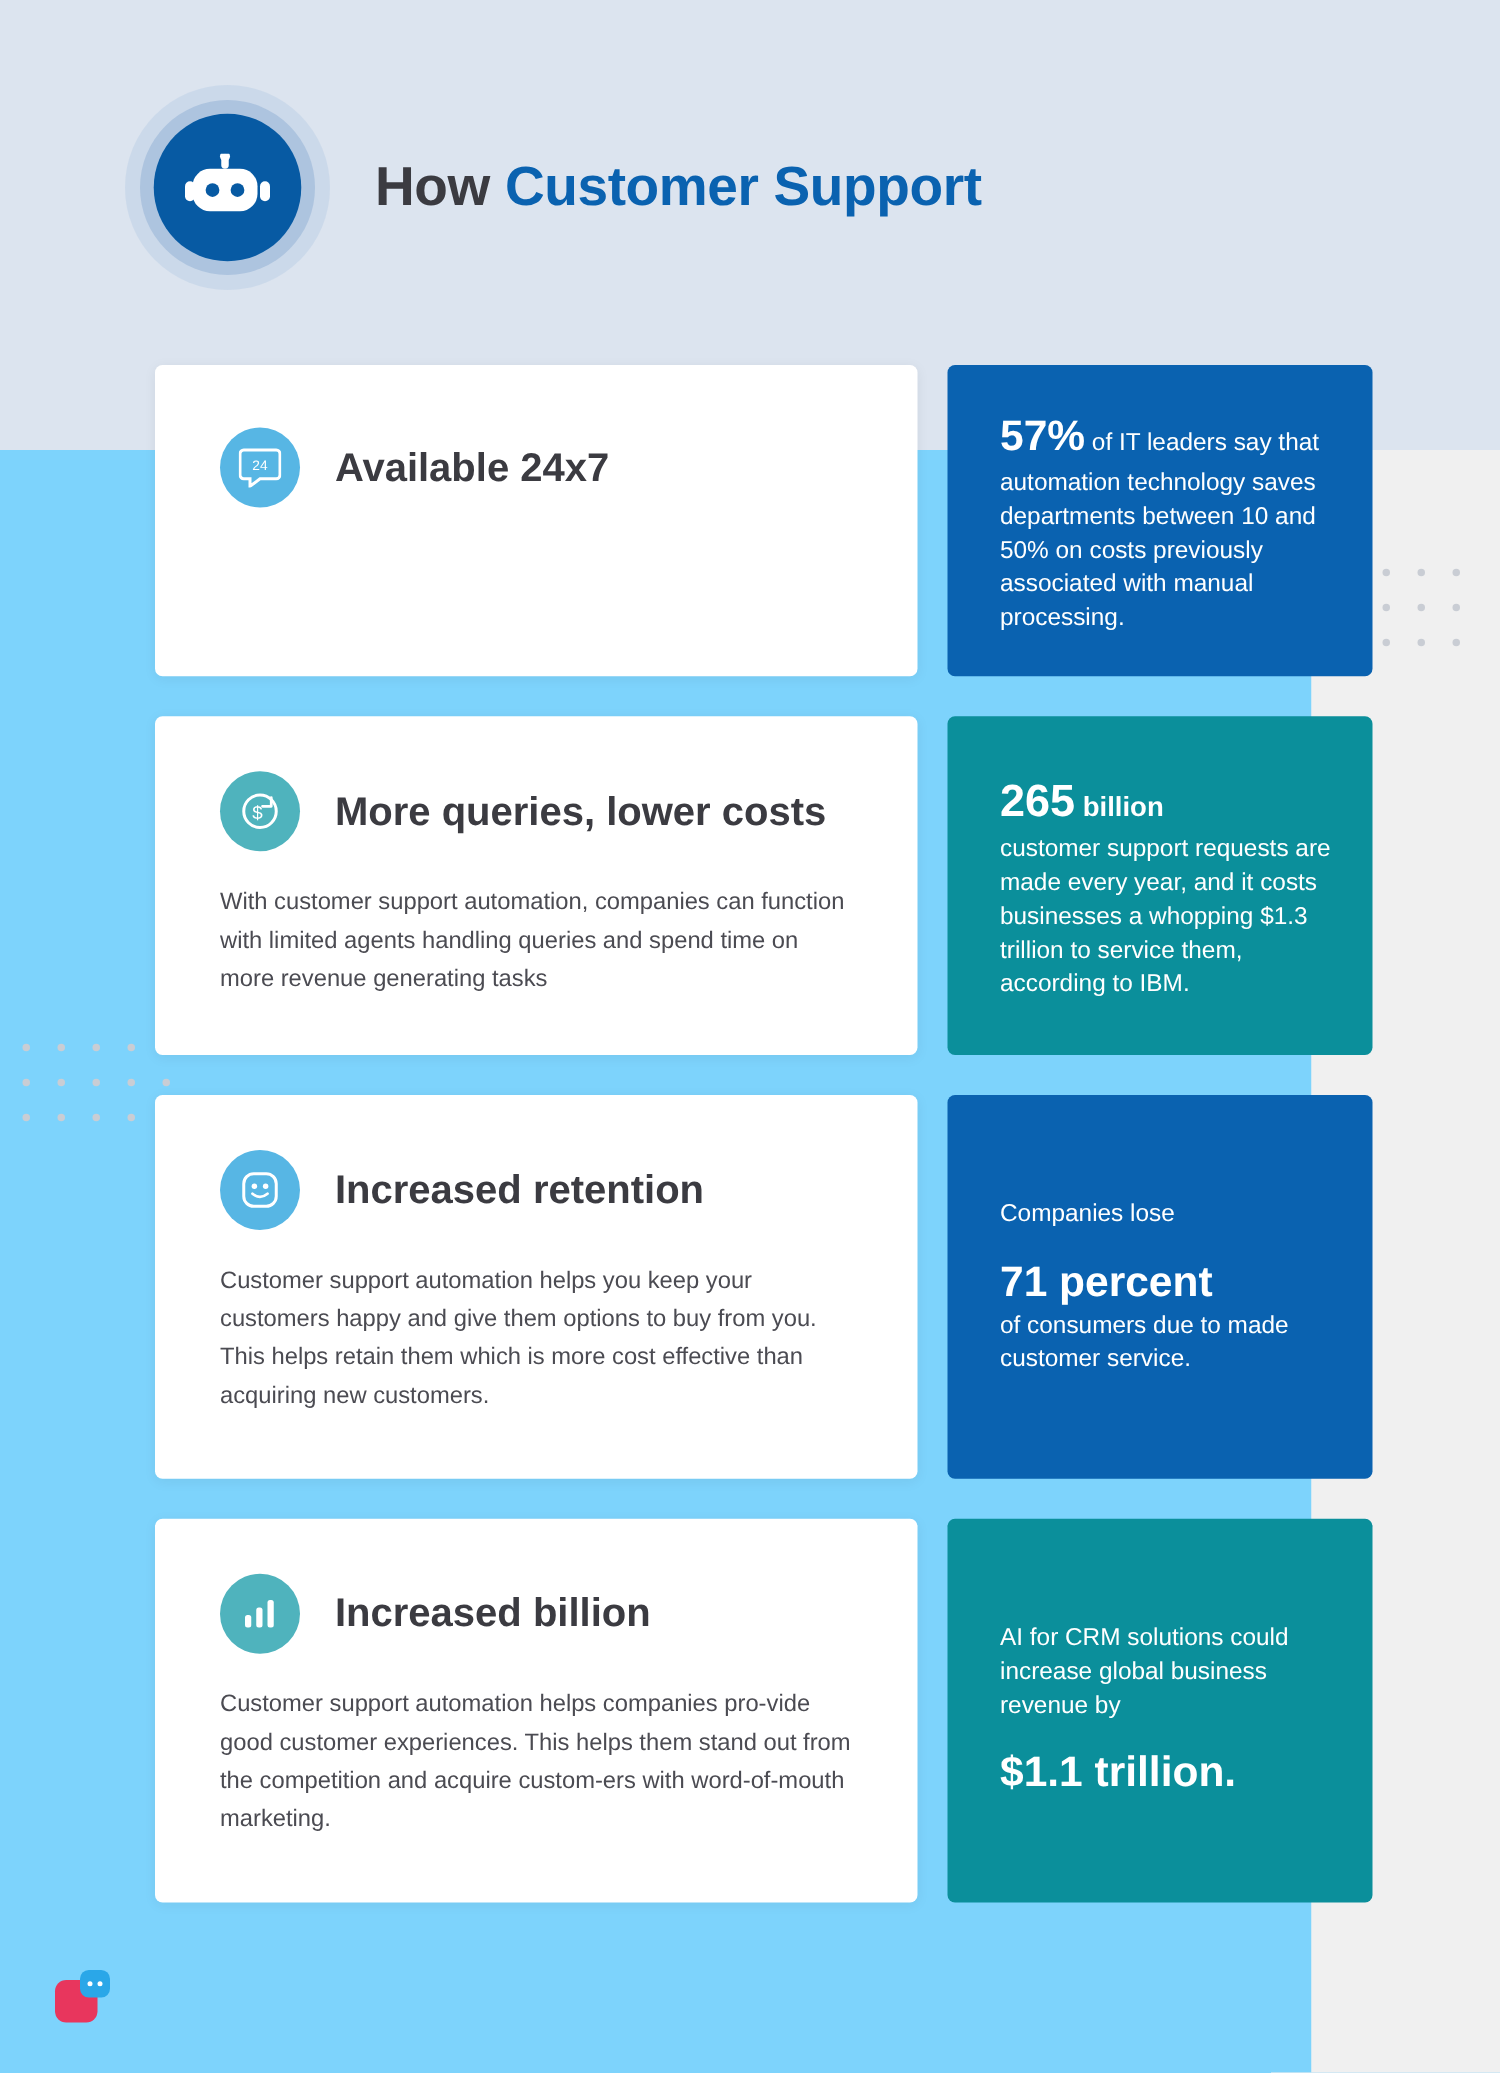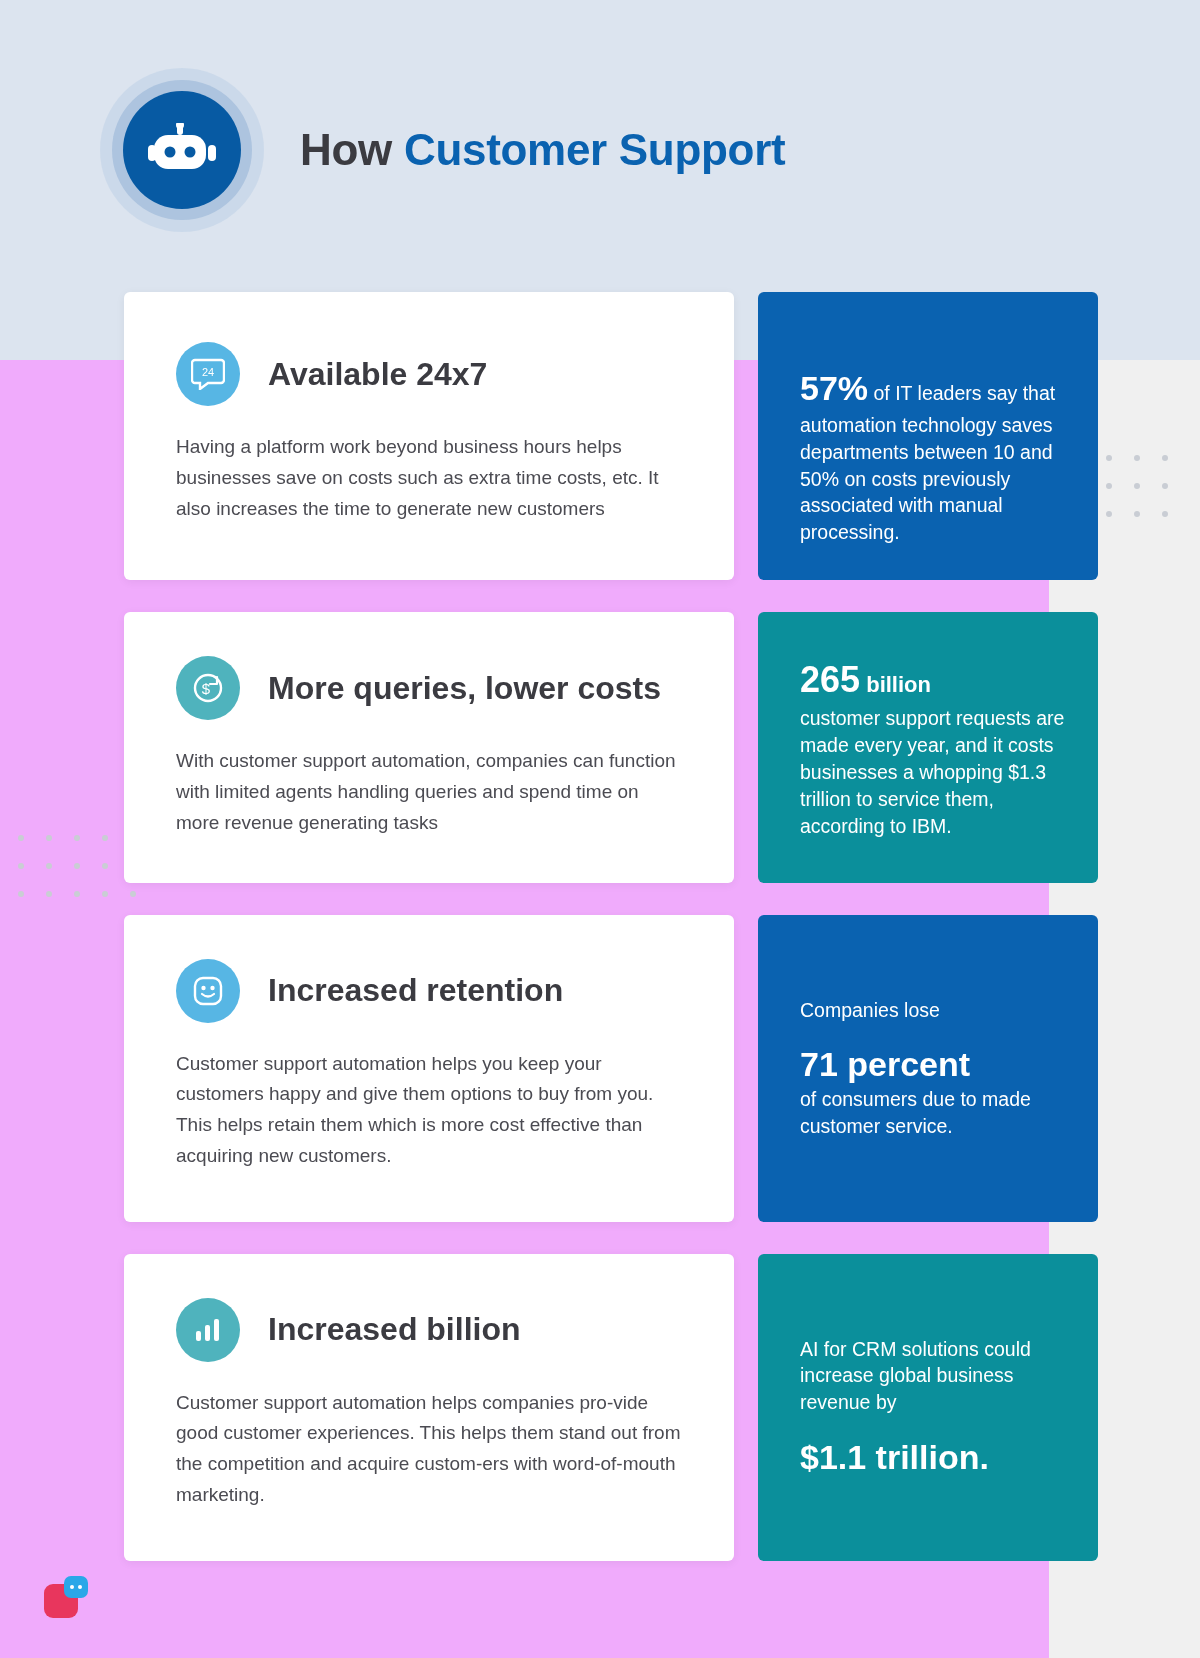--- a/index.html
+++ b/index.html
@@ -7,21 +7,21 @@
     width: 1200px;
     height: 1658px;
     font-family: "Liberation Sans", sans-serif;
     background: #f0f0f0;
     overflow: hidden;
   }
   .page {
     position: relative;
     width: 1049px;
     height: 1658px;
-    background: #f0abfc;
+    background: #7dd3fc;
   }
   .header-band {
     position: absolute;
     top: 0; left: 0;
     width: 1200px;
     height: 360px;
     background: #dce4ef;
   }
   
   .dots {
@@ -293,21 +293,20 @@
       <div class="card">
         <div class="card-head">
           <div class="icon-circle ic-blue">
             <svg width="34" height="32" viewBox="0 0 34 32">
               <path d="M4 2 h26 a3 3 0 0 1 3 3 v17 a3 3 0 0 1 -3 3 h-13 l-8 6 v-6 h-5 a3 3 0 0 1 -3 -3 v-17 a3 3 0 0 1 3 -3 z" fill="none" stroke="#ffffff" stroke-width="2.4"></path>
               <text x="17" y="18" font-size="11" font-family="Liberation Sans, sans-serif" fill="#ffffff" text-anchor="middle">24</text>
             </svg>
           </div>
           <div class="card-title">Available 24x7</div>
         </div>
-        <div class="card-body">Having a platform work beyond business hours helps businesses save on costs such as extra time costs, etc. It also increases the time to generate new customers</div>
       </div>
       <div class="stat stat-blue">
         <p>
           <span class="big">57%</span><span> of IT leaders say that automation technology saves departments between 10 and 50% on costs previously associated with manual processing.</span>
         </p>
       </div>
     </div>
 
     <div class="row row-2">
       <div class="card">

